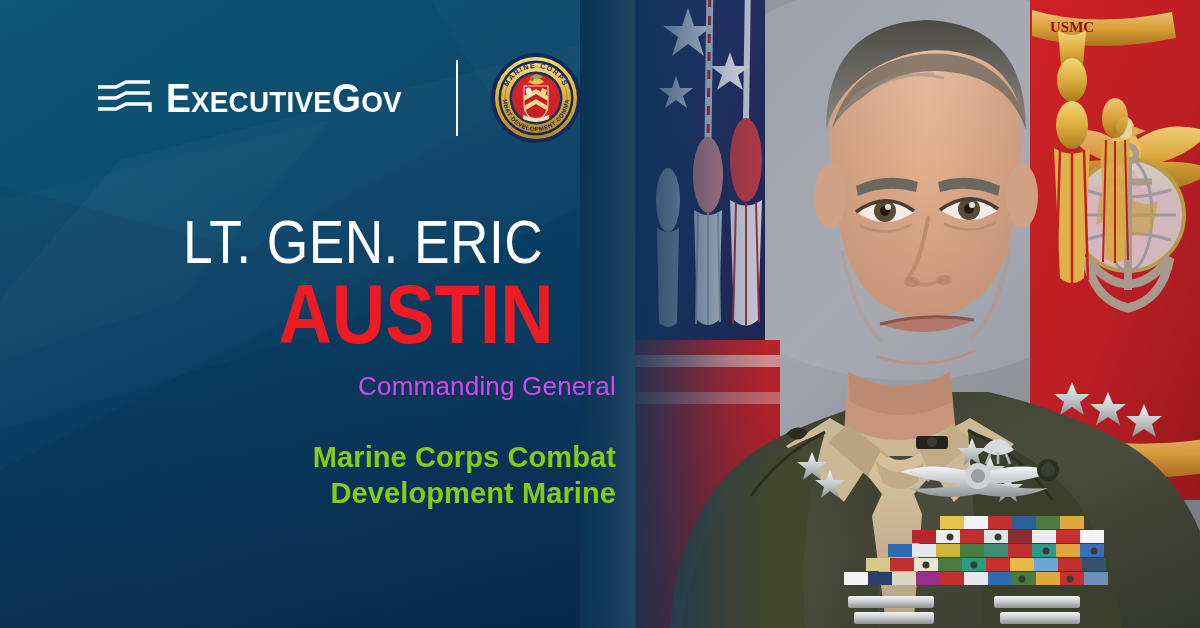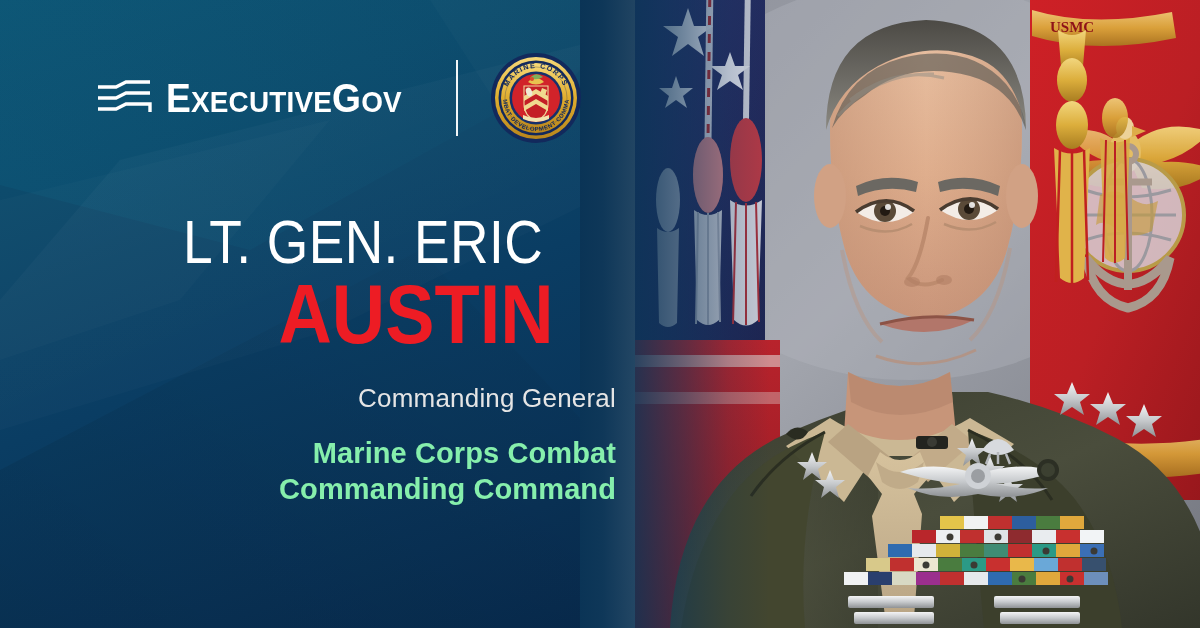--- a/index.html
+++ b/index.html
@@ -87,31 +87,31 @@
     font-weight:700;
     font-size:84px;
     line-height:.92;
     letter-spacing:0px;
     margin-top:4px;
     white-space:nowrap;
     transform:scaleX(.88);
     transform-origin:left center;
   }
   .role{
-    color:#e5e5e5;
+    color:#d946ef;
     font-size:26px;
     font-weight:400;
-    margin-top:30px;
+    margin-top:18px;
     letter-spacing:.2px;
   }
   .org{
-    color:#86efac;
+    color:#84cc16;
     font-size:29px;
     font-weight:700;
-    margin-top:22px;
+    margin-top:38px;
     line-height:1.24;
     letter-spacing:.1px;
   }
 </style>
 </head>
 <body>
 
 <div class="card">
 
   <div class="bg-base"></div>
@@ -511,17 +511,17 @@
       </svg>
     </span>
   </div>
 
   <div class="titleblock">
     <div class="rank">LT. GEN. ERIC</div>
     <div class="surname">AUSTIN</div>
     <div class="role">Commanding General</div>
     <div class="org">
       <div>Marine Corps Combat</div>
-      <div>Commanding Command</div>
+      <div>Development Marine</div>
     </div>
   </div>
 
 </div>
 
 </body></html>

